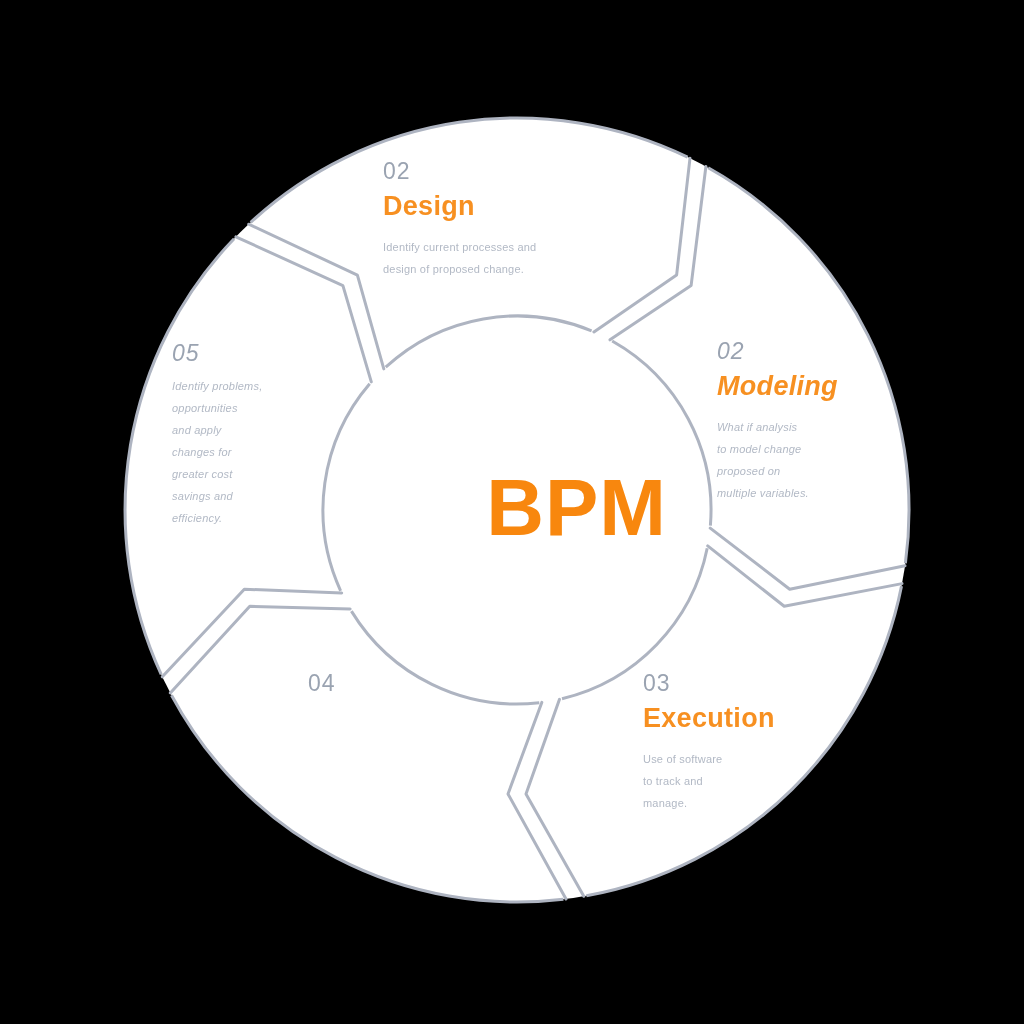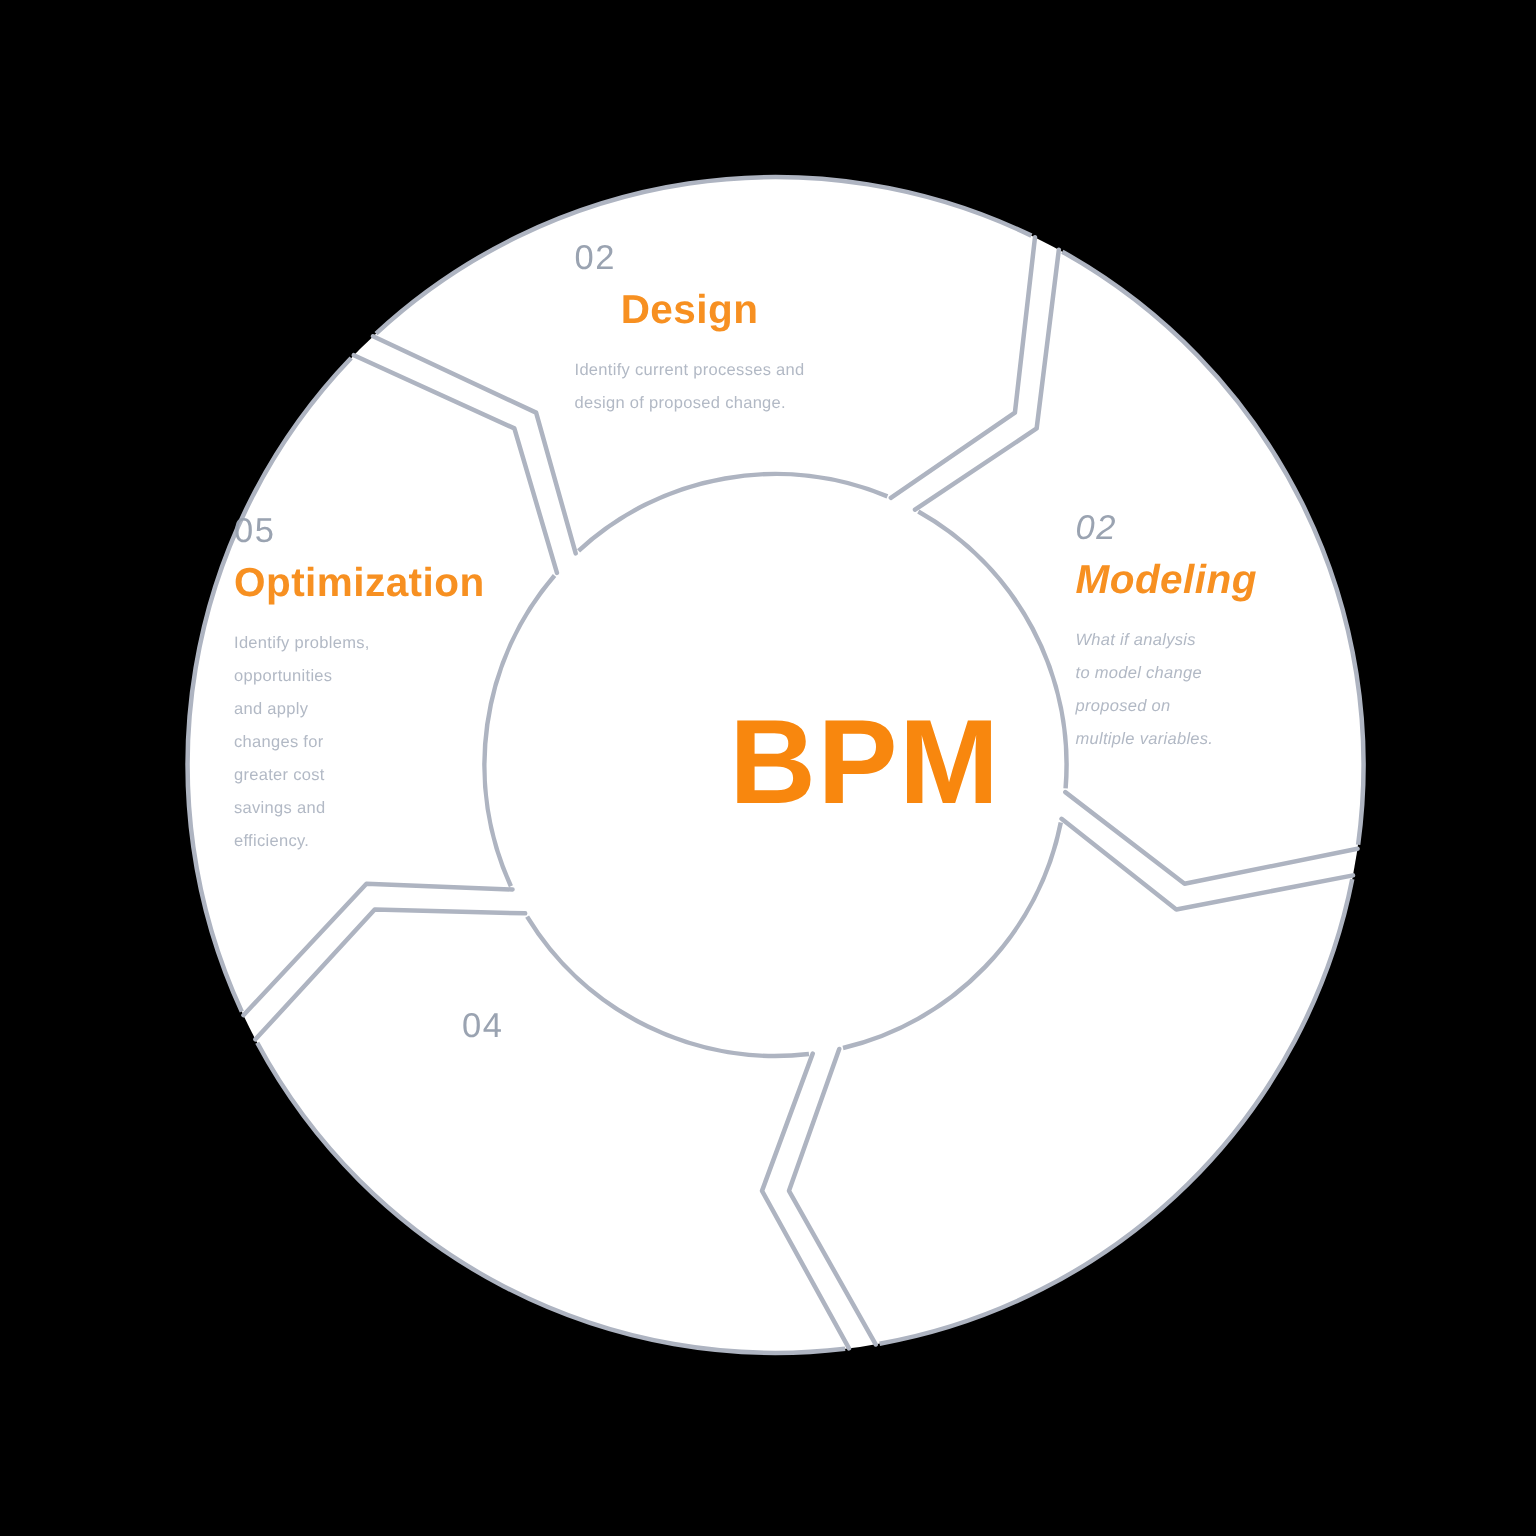--- a/index.html
+++ b/index.html
@@ -32,35 +32,34 @@
     color: #9aa3b1;
     margin: 0 0 10px 0;
   }
   .seg .title {
     font-size: 27px;
     line-height: 27px;
     font-weight: 700;
     letter-spacing: 0.3px;
     color: #f79021;
     margin: 0 0 16px 0;
-    text-align: center;
   }
   .seg .desc {
     font-size: 11px;
     line-height: 22px;
     letter-spacing: 0.2px;
     color: #b2b9c5;
     white-space: pre-line;
     margin: 0;
   }
   #seg0 { left: 383px; top: 160px; }
   #seg1 { left: 717px; top: 340px; font-style: italic; }
   #seg2 { left: 643px; top: 672px; }
   #seg3 { left: 284px; top: 672px; margin-left: 24px; }
-  #seg4 { left: 156px; top: 342px; }
+  #seg4 { left: 172px; top: 342px; font-style: italic; }
 
   .center-label {
     position: absolute;
     left: 367px;
     top: 468px;
     width: 300px;
     height: 80px;
     line-height: 80px;
     text-align: right;
     font-size: 80px;
@@ -116,28 +115,34 @@
 
   <div class="seg" id="seg1">
     <div class="num">02</div>
     <div class="title">Modeling</div>
     <div class="desc">What if analysis
 to model change
 proposed on
 multiple variables.</div>
   </div>
 
+  <div class="seg" id="seg2">
+    <div class="num">03</div>
+    <div class="title">Execution</div>
+    <div class="desc">Use of software
+to track and
+manage.</div>
+  </div>
 
   <div class="seg" id="seg3">
     <div class="num">04</div>
   </div>
 
   <div class="seg" id="seg4">
     <div class="num">05</div>
-    <div class="title">Optimization</div>
     <div class="desc">Identify problems,
 opportunities
 and apply
 changes for
 greater cost
 savings and
 efficiency.</div>
   </div>
 
 </div>

